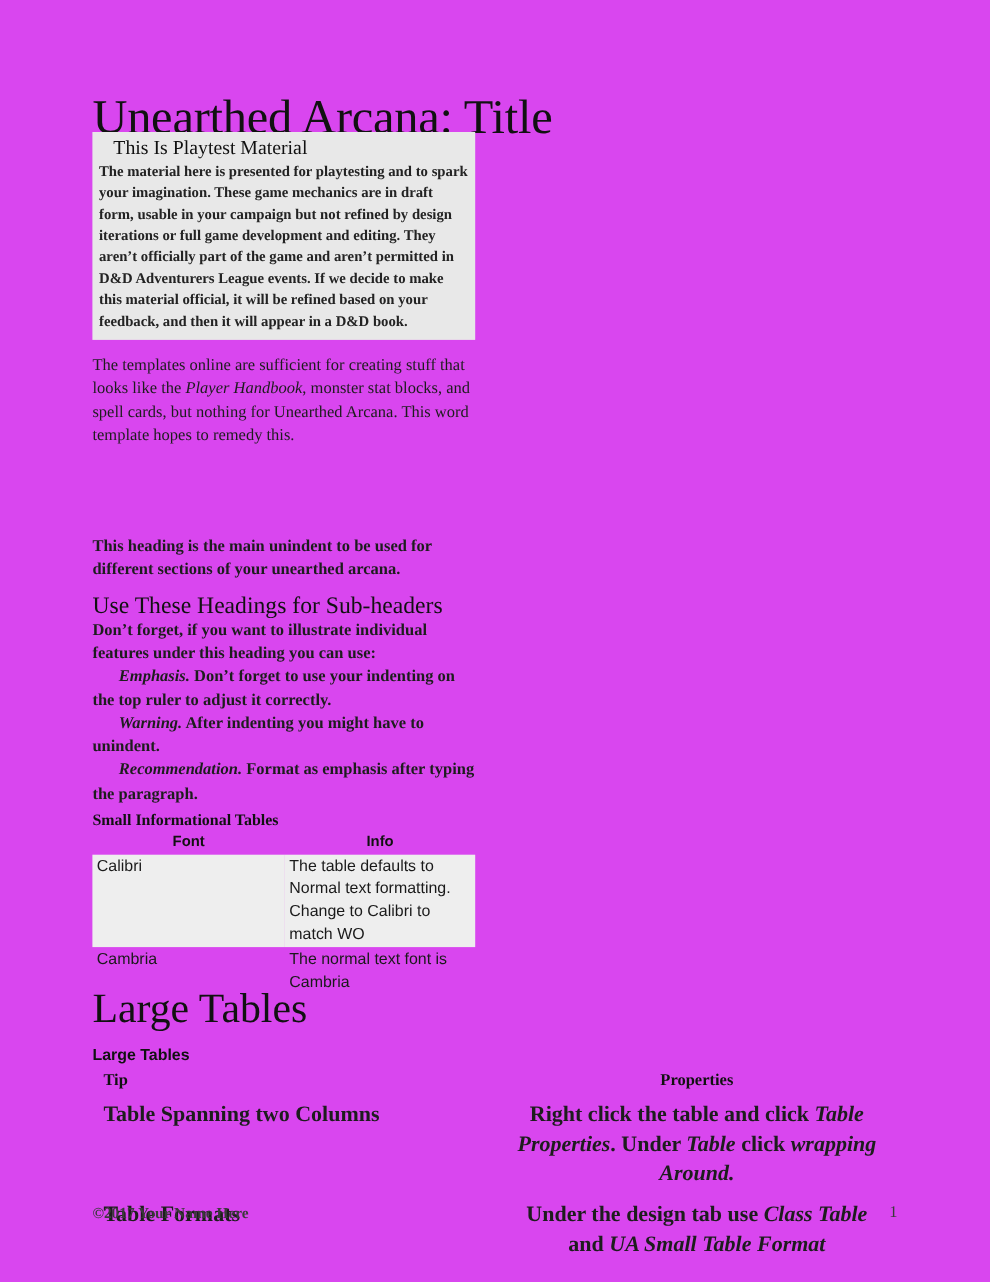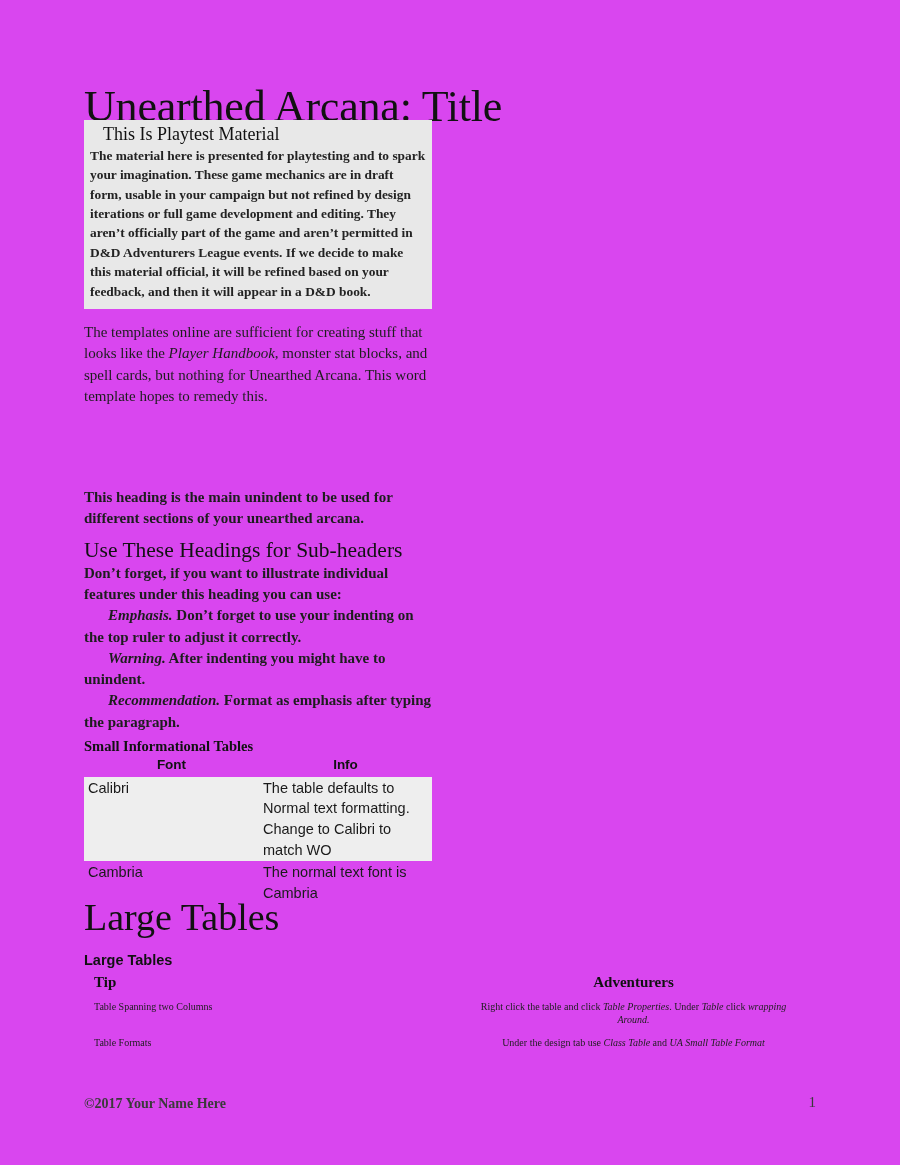--- a/index.html
+++ b/index.html
@@ -203,22 +203,22 @@
     line-height: 1.3;
   }
   .large-table th.th-tip {
     text-align: left;
     padding-left: 10px;
   }
   .large-table th.th-exp {
     text-align: center;
   }
   .large-table td {
-    font-size: 10px;
-    font-weight: 400;
+    font-size: 20px;
+    font-weight: 700;
     color: #1d1d1d;
     line-height: 1.37;
     padding: 3px 2px 6px 2px;
     vertical-align: top;
   }
   .large-table td.cell-tip {
     text-align: left;
     padding-left: 10px;
   }
   .large-table td.cell-exp {
@@ -306,21 +306,21 @@
   <div class="large-table-caption">Large Tables</div>
 
   <table class="large-table">
     <colgroup>
         <col class="lc1">
         <col class="lc2">
       </colgroup>
     <thead>
       <tr>
         <th class="th-tip">Tip</th>
-        <th class="th-exp">Adventurers</th>
+        <th class="th-exp">Properties</th>
       </tr>
     </thead>
     <tbody>
       <tr>
         <td class="cell-tip">Table Spanning two Columns</td>
         <td class="cell-exp"><span>Right click the table and click </span><i>Table Properties</i><span>. Under </span><i>Table</i><span> click </span><i>wrapping Around.</i></td>
       </tr>
       <tr>
         <td class="cell-tip">Table Formats</td>
         <td class="cell-exp"><span>Under the design tab use </span><i>Class Table</i><span> and </span><i>UA Small Table Format</i></td>

